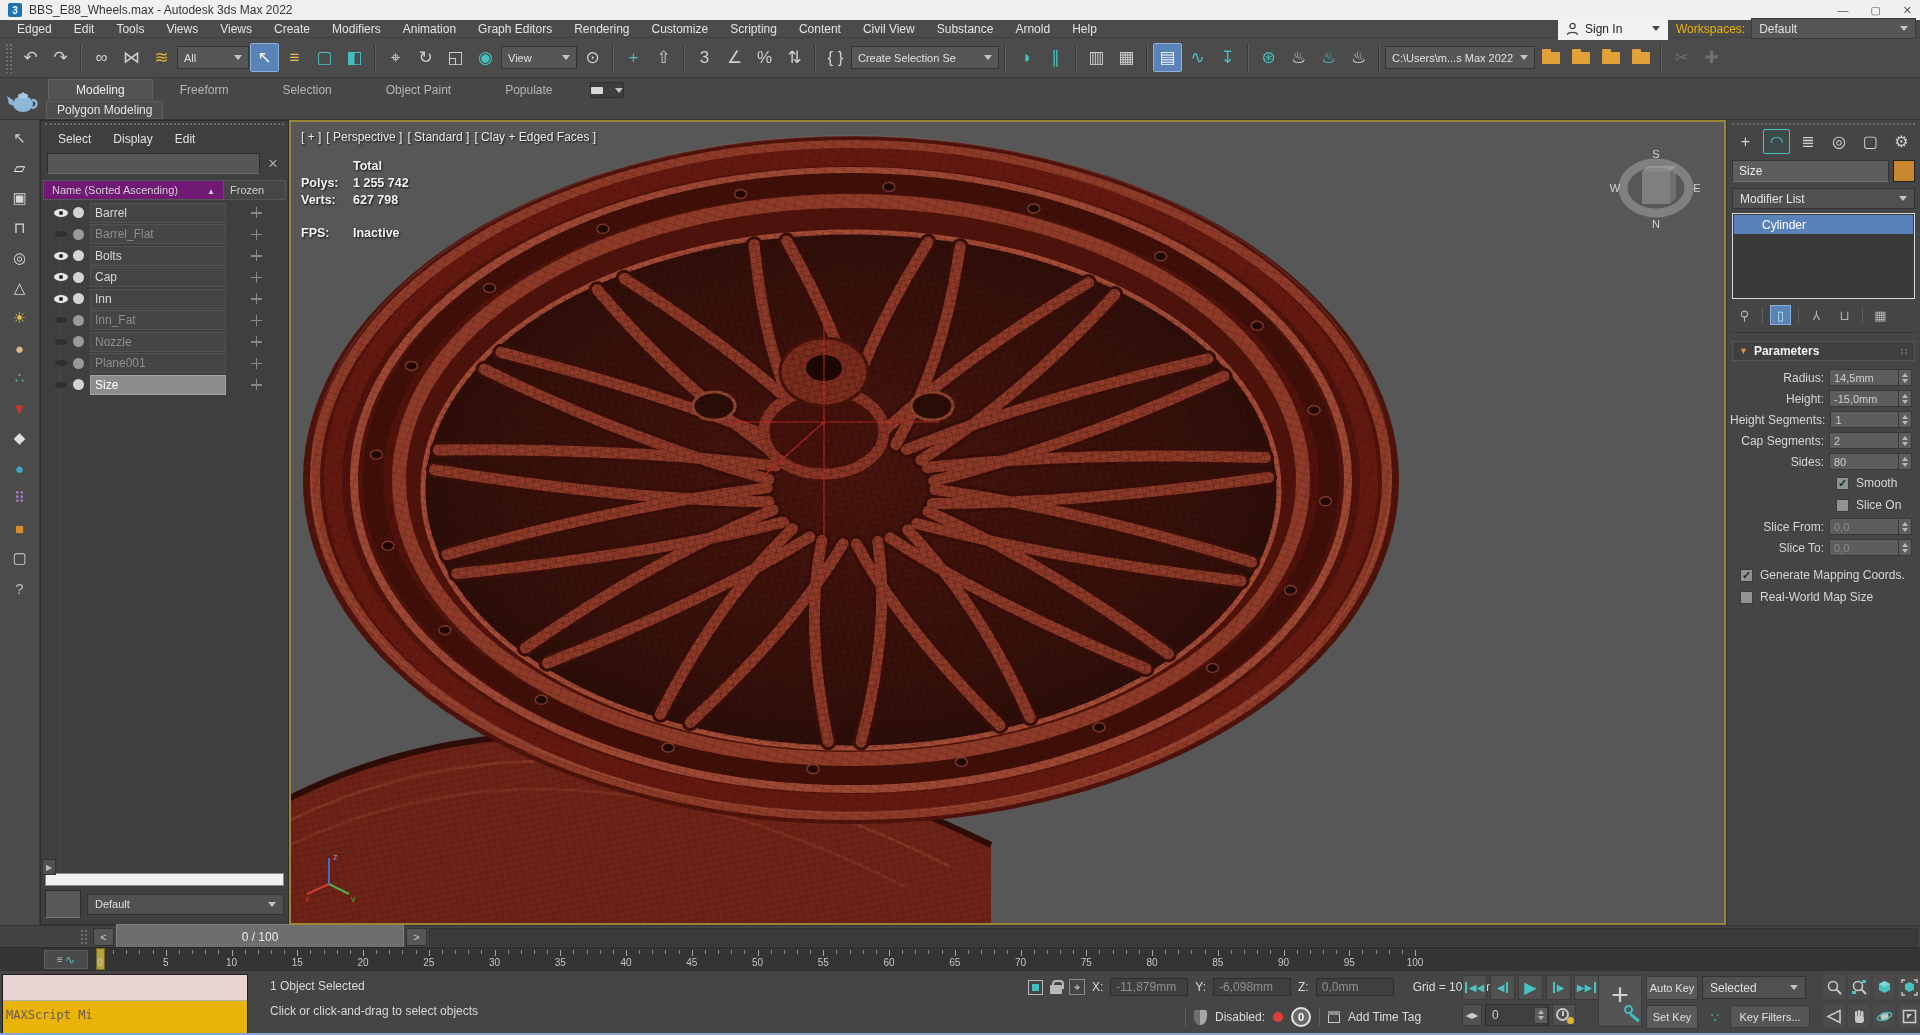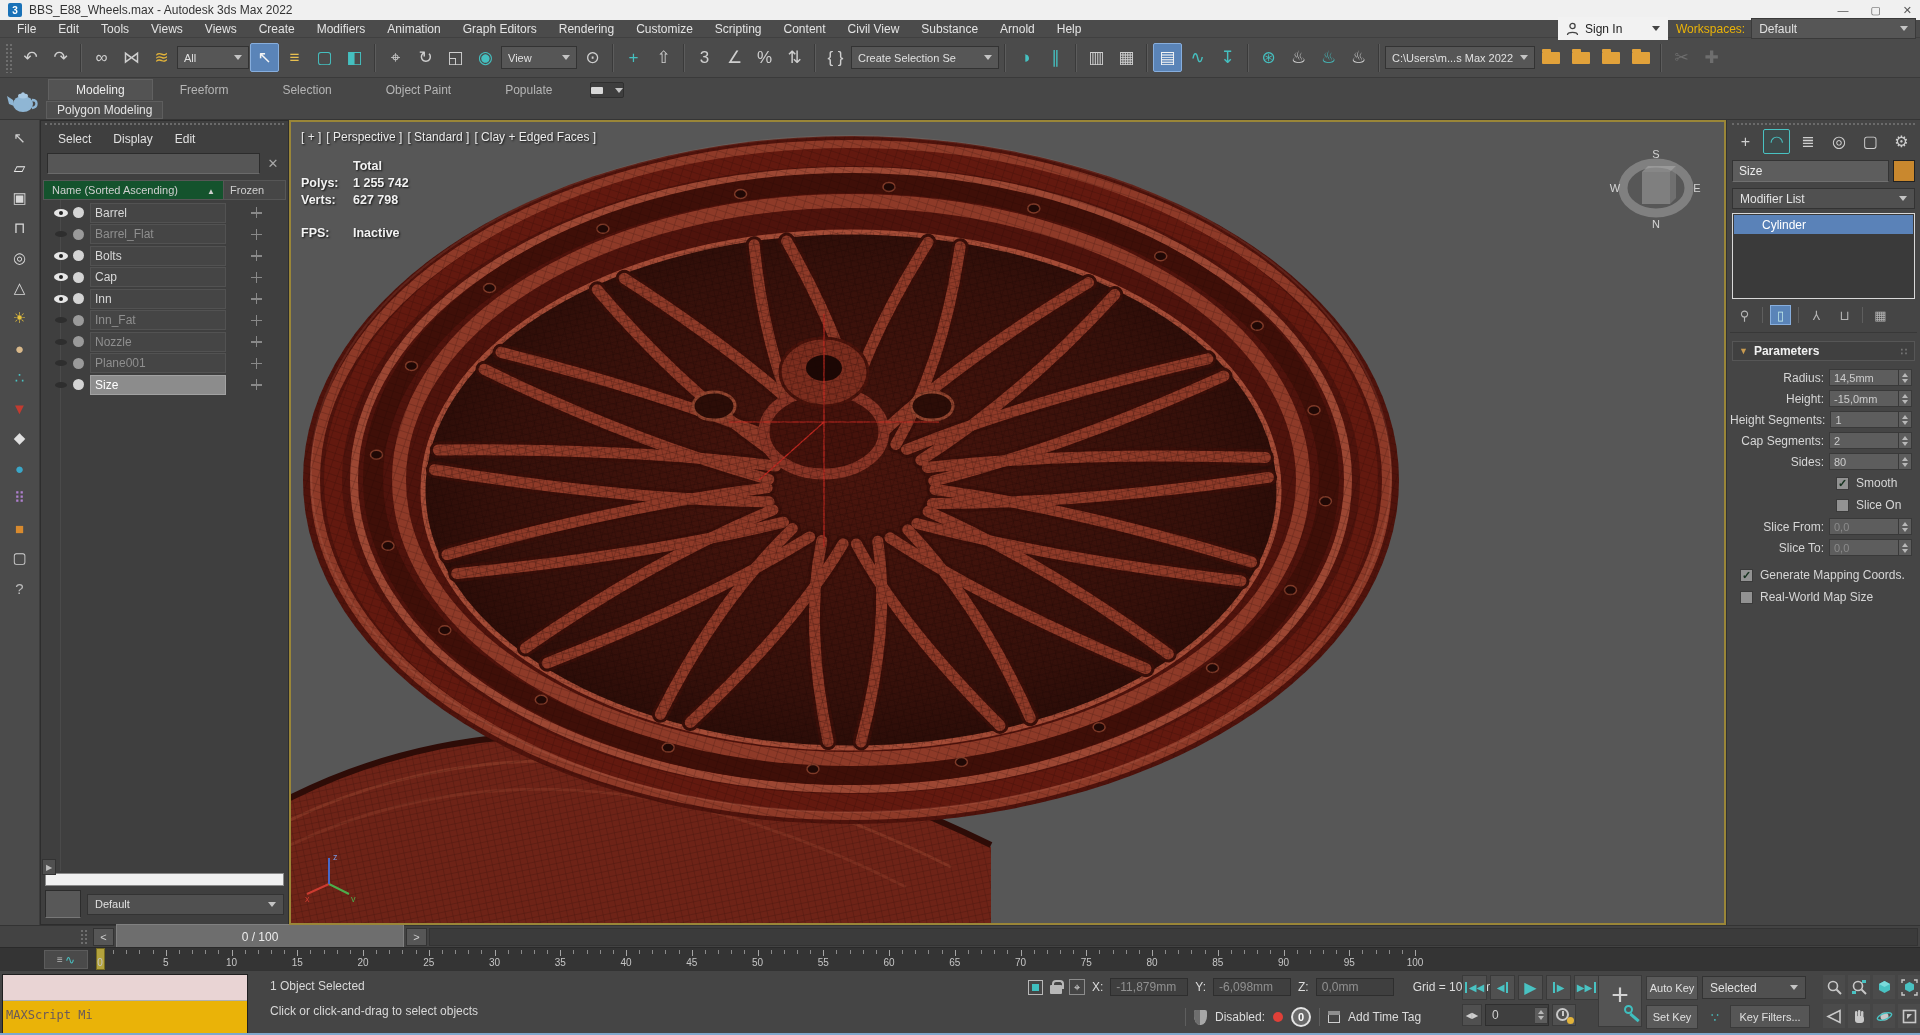--- a/index.html
+++ b/index.html
@@ -58,21 +58,21 @@
 
   
   .scene-explorer { width:249px; background:#3f3f3f; border:1px solid #2d2d2d; display:flex; flex-direction:column; }
   .se-grip { border-top:2px dotted #6a6a6a; margin:2px 4px 2px; }
   .se-menu { display:flex; padding:3px 6px 4px; }
   .se-menu span { padding:2px 11px; font-size:12px; color:#e0e0e0; }
   .se-search { margin:1px 6px 2px; display:flex; align-items:center; gap:4px; }
   .se-search input { flex:1; height:21px; background:#565656; border:1px solid #2c2c2c; border-bottom-color:#6a6a6a; color:#e4e4e4; padding:0 4px; font-size:12px; outline:none; }
   .se-clear { width:18px; color:#a8a8a8; font-size:13px; text-align:center; }
   .se-header { display:flex; height:20px; margin:4px 2px 0; font-size:11px; color:#cfcfcf; }
-  .col-name { flex:1; padding:3px 2px 3px 8px; border:1px solid #565656; background:#14532d; display:flex; align-items:flex-end; gap:14px; }
+  .col-name { flex:1; padding:3px 2px 3px 8px; border:1px solid #565656; background:#701a75; display:flex; align-items:flex-end; gap:14px; }
   .sort-arrow { font-size:8px; color:#cfcfcf; margin-left:auto; margin-right:6px; }
   .col-frozen { width:62px; padding:3px 6px; border:1px solid #565656; border-left:none; background:#464646; }
   .se-rows { flex:1; overflow:hidden; padding:2px 2px 0 12px; background:
              linear-gradient(to right, transparent 19px, #4a4a4a 19px, #4a4a4a 20px, transparent 20px); }
   .se-row { display:flex; align-items:center; height:21.5px; font-size:12px; }
   .se-row.selected .ncell { background:#8c8c8c; color:#fff; border-color:#a2a2a2; }
   .eye { width:16px; height:16px; position:relative; flex:none; }
   .eye.on::before { content:""; position:absolute; left:1px; right:1px; top:4px; bottom:4px; background:#e6e6e6; border-radius:50%; }
   .eye.on::after { content:""; position:absolute; left:6px; top:6px; width:4px; height:4px; background:#222; border-radius:50%; }
   .eye.off::before { content:""; position:absolute; left:2px; right:2px; top:5px; bottom:5px; background:#2e2e2e; border-radius:50%; }
@@ -216,21 +216,21 @@
     <div class="max-logo">3</div>
     <div>BBS_E88_Wheels.max - Autodesk 3ds Max 2022</div>
     <div class="win-controls">
       <span>—</span>
       <span>▢</span>
       <span>✕</span>
     </div>
   </div>
 
   <div class="menubar">
-      <span class="mi">File</span>
+      <span class="mi">Edged</span>
       <span class="mi">Edit</span>
       <span class="mi">Tools</span>
       <span class="mi">Views</span>
       <span class="mi">Views</span>
       <span class="mi">Create</span>
       <span class="mi">Modifiers</span>
       <span class="mi">Animation</span>
       <span class="mi">Graph Editors</span>
       <span class="mi">Rendering</span>
       <span class="mi">Customize</span>

